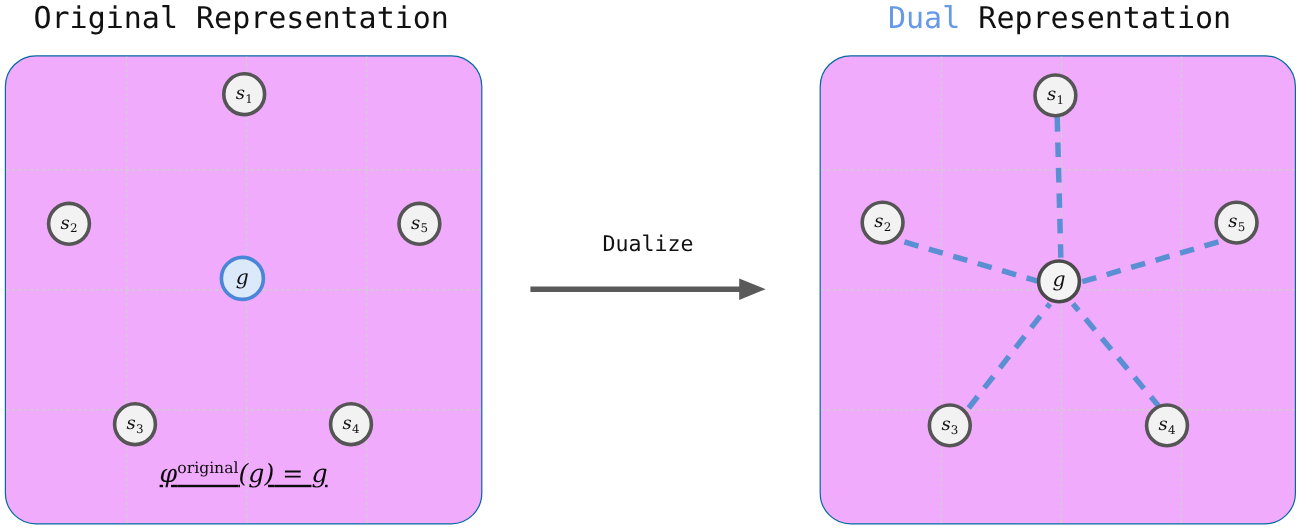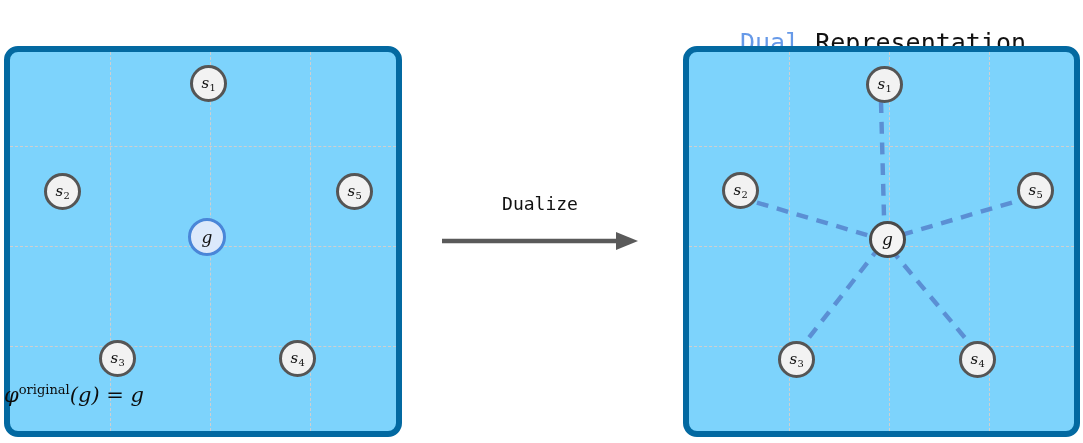--- a/index.html
+++ b/index.html
@@ -26,29 +26,29 @@
   .panel-title {
     position: absolute;
     font-family: "DejaVu Sans Mono", "Liberation Mono", monospace;
     font-size: 25px;
     line-height: 30px;
     color: #111111;
     white-space: nowrap;
     letter-spacing: 0px;
   }
   #title-left  { left: 0px;  top: 0px;  width: 402px; text-align: center; }
-  #title-right { left: 683px; top: 0px; width: 400px; text-align: center; margin-top: 28px; }
+  #title-right { left: 683px; top: 0px; width: 400px; text-align: center; }
   .title-accent { color: #6699e8; }
 
   
   .panel {
     position: absolute;
-    border: 6px solid #0369a1;
-    border-radius: 14px;
-    background: #7dd3fc;
+    border: 1px solid #0369a1;
+    border-radius: 26px;
+    background: #f0abfc;
     box-sizing: border-box;
     overflow: hidden;
   }
   #panel-left  { left: 4px;   top: 46px; width: 398px; height: 391px; }
   #panel-right { left: 683px; top: 46px; width: 397px; height: 391px; }
 
   
   .grid-line {
     position: absolute;
     background: transparent;
@@ -113,21 +113,23 @@
   }
   .node-label.big { font-size: 17px; }
 
   
   .formula {
     position: absolute;
     font-family: "DejaVu Serif", "Liberation Serif", serif;
     font-size: 21px;
     color: #0c0c0c;
     white-space: nowrap;
+    text-align: center;
     line-height: 1;
+    text-decoration: underline;
   }
   .formula i { font-style: italic; }
   .formula .up {
     font-size: 0.62em;
     font-style: normal;
     position: relative;
     top: -0.58em;
   }
   .formula .upi {
     font-size: 0.70em;
@@ -167,20 +169,21 @@
     top: 228px;
     width: 200px;
     height: 26px;
   }
 </style>
 </head>
 <body>
 
 <div class="stage">
 
+  <div class="panel-title" id="title-left">Original Representation</div>
 
   <div class="panel-title" id="title-right">
     <span class="title-accent">Dual</span><span> Representation</span>
   </div>
 
   <div class="panel" id="panel-left">
 
     <div class="grid-line grid-v" style="left:100px;"></div>
     <div class="grid-line grid-v" style="left:200px;"></div>
     <div class="grid-line grid-v" style="left:300px;"></div>

